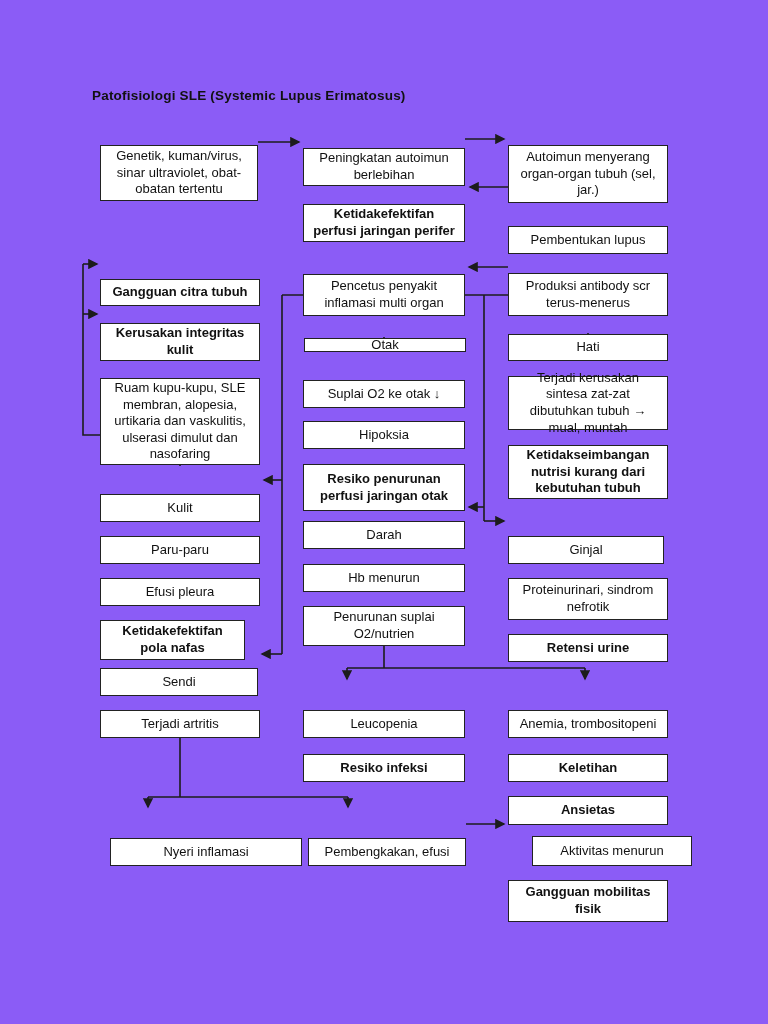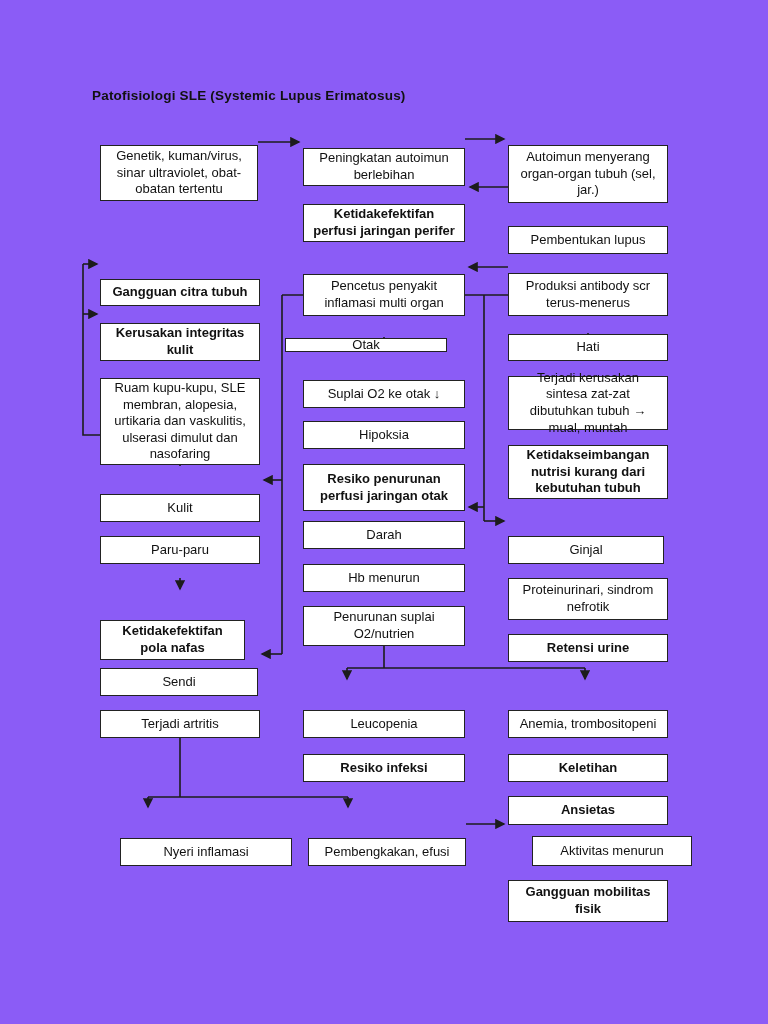--- a/index.html
+++ b/index.html
@@ -91,42 +91,43 @@
 
   <div class="node" style="left:100px;top:117px;width:158px;height:56px">Genetik, kuman/virus, sinar ultraviolet, obat-obatan tertentu</div>
   <div class="node" style="left:303px;top:120px;width:162px;height:38px">Peningkatan autoimun berlebihan</div>
   <div class="node" style="left:508px;top:117px;width:160px;height:58px">Autoimun menyerang organ-organ tubuh (sel, jar.)</div>
   <div class="node bold" style="left:303px;top:176px;width:162px;height:38px">Ketidakefektifan perfusi jaringan perifer</div>
   <div class="node" style="left:508px;top:198px;width:160px;height:28px">Pembentukan lupus</div>
   <div class="node bold" style="left:100px;top:251px;width:160px;height:27px">Gangguan citra tubuh</div>
   <div class="node" style="left:303px;top:246px;width:162px;height:42px">Pencetus penyakit inflamasi multi organ</div>
   <div class="node" style="left:508px;top:245px;width:160px;height:43px">Produksi antibody scr terus-menerus</div>
   <div class="node bold" style="left:100px;top:295px;width:160px;height:38px">Kerusakan integritas kulit</div>
-  <div class="node" style="left:285px;top:310px;width:162px;height:14px">Otak</div>
+  <div class="node" style="left:304px;top:310px;width:162px;height:14px">Otak</div>
   <div class="node" style="left:508px;top:306px;width:160px;height:27px">Hati</div>
   <div class="node" style="left:100px;top:350px;width:160px;height:87px">Ruam kupu-kupu, SLE membran, alopesia, urtikaria dan vaskulitis, ulserasi dimulut dan nasofaring</div>
   <div class="node" style="left:303px;top:352px;width:162px;height:28px">Suplai O2 ke otak ↓</div>
   <div class="node" style="left:508px;top:348px;width:160px;height:54px">Terjadi kerusakan sintesa zat-zat dibutuhkan tubuh → mual, muntah</div>
   <div class="node" style="left:303px;top:393px;width:162px;height:28px">Hipoksia</div>
   <div class="node bold" style="left:508px;top:417px;width:160px;height:54px">Ketidakseimbangan nutrisi kurang dari kebutuhan tubuh</div>
   <div class="node bold" style="left:303px;top:436px;width:162px;height:47px">Resiko penurunan perfusi jaringan otak</div>
   <div class="node" style="left:100px;top:466px;width:160px;height:28px">Kulit</div>
   <div class="node" style="left:303px;top:493px;width:162px;height:28px">Darah</div>
   <div class="node" style="left:100px;top:508px;width:160px;height:28px">Paru-paru</div>
   <div class="node" style="left:508px;top:508px;width:156px;height:28px">Ginjal</div>
   <div class="node" style="left:303px;top:536px;width:162px;height:28px">Hb menurun</div>
+  <div class="node" style="left:100px;top:550px;width:160px;height:28px">Efusi pleura</div>
   <div class="node" style="left:508px;top:550px;width:160px;height:42px">Proteinurinari, sindrom nefrotik</div>
   <div class="node" style="left:303px;top:578px;width:162px;height:40px">Penurunan suplai O2/nutrien</div>
   <div class="node bold" style="left:100px;top:592px;width:145px;height:40px">Ketidakefektifan pola nafas</div>
   <div class="node bold" style="left:508px;top:606px;width:160px;height:28px">Retensi urine</div>
   <div class="node" style="left:100px;top:640px;width:158px;height:28px">Sendi</div>
   <div class="node" style="left:100px;top:682px;width:160px;height:28px">Terjadi artritis</div>
   <div class="node" style="left:303px;top:682px;width:162px;height:28px">Leucopenia</div>
   <div class="node" style="left:508px;top:682px;width:160px;height:28px">Anemia, trombositopeni</div>
   <div class="node bold" style="left:303px;top:726px;width:162px;height:28px">Resiko infeksi</div>
   <div class="node bold" style="left:508px;top:726px;width:160px;height:28px">Keletihan</div>
   <div class="node bold" style="left:508px;top:768px;width:160px;height:29px">Ansietas</div>
-  <div class="node" style="left:120px;top:810px;width:172px;height:28px">Nyeri inflamasi</div>
+  <div class="node" style="left:110px;top:810px;width:192px;height:28px">Nyeri inflamasi</div>
   <div class="node" style="left:308px;top:810px;width:158px;height:28px">Pembengkakan, efusi</div>
   <div class="node" style="left:532px;top:808px;width:160px;height:30px">Aktivitas menurun</div>
   <div class="node bold" style="left:508px;top:852px;width:160px;height:42px">Gangguan mobilitas fisik</div>
 
 </div>
 
 </body></html>

